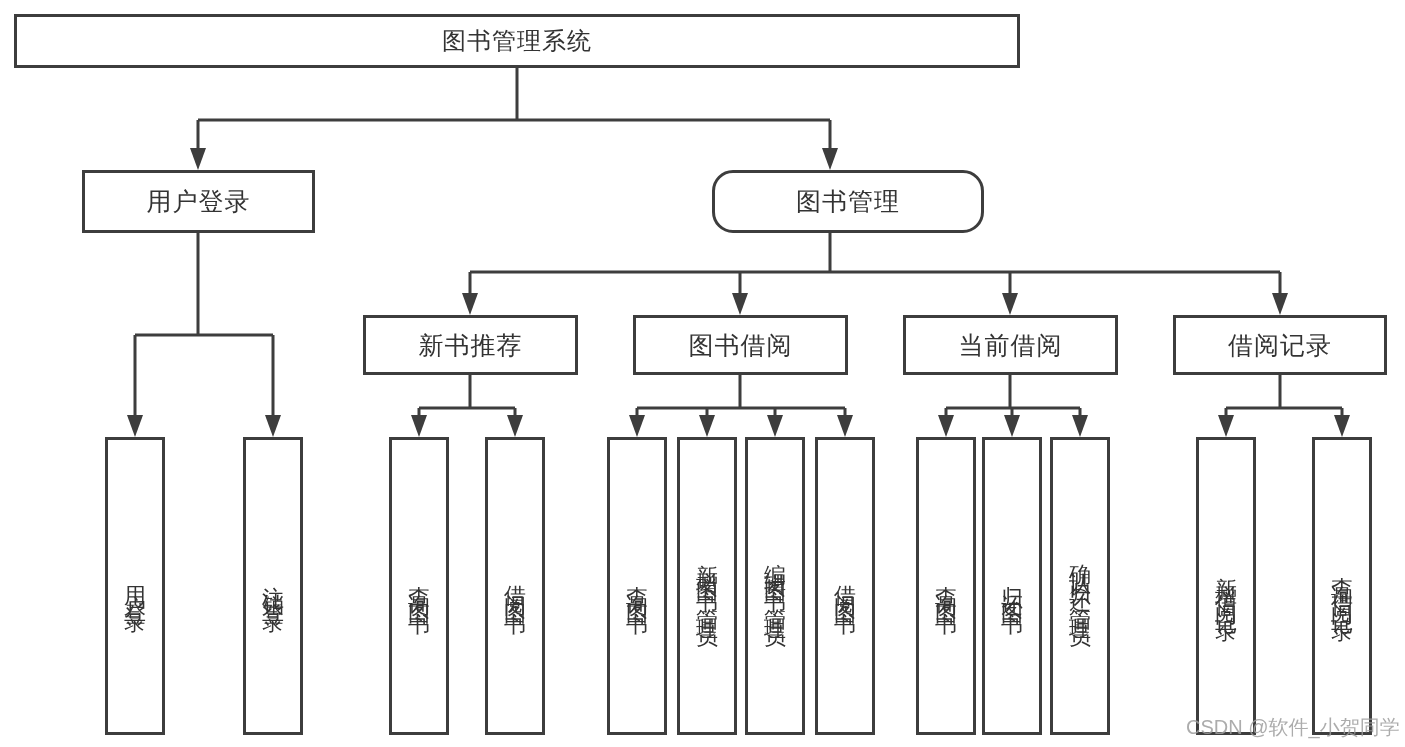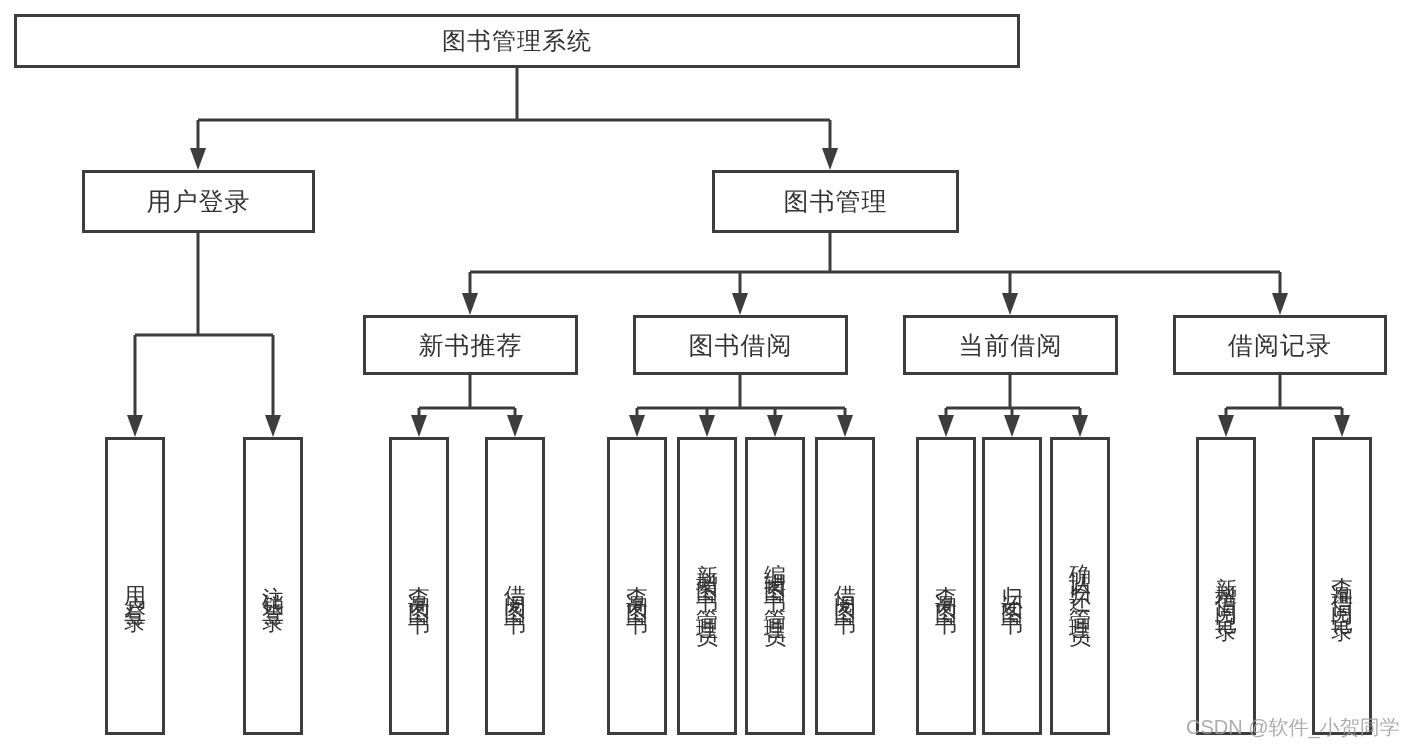--- a/index.html
+++ b/index.html
@@ -43,21 +43,21 @@
     top: 714px;
     font-size: 20px;
     color: #9e9e9e;
     opacity: 0.85;
     z-index: 2;
     white-space: nowrap;
   }
   
   .n-root  { left: 14px;   top: 14px;  width: 1006px; height: 54px; }
   .n-l2a   { left: 82px;   top: 170px; width: 233px;  height: 63px; }
-  .n-l2b   { left: 712px;  top: 170px; width: 247px;  height: 63px; }
+  .n-l2b   { left: 712px;  top: 170px; width: 272px;  height: 63px; border-radius: 21px; }
   .n-l3a   { left: 363px;  top: 315px; width: 215px;  height: 60px; align-items: center; }
   .n-l3b   { left: 633px;  top: 315px; width: 215px;  height: 60px; }
   .n-l3c   { left: 903px;  top: 315px; width: 215px;  height: 60px; }
   .n-l3d   { left: 1173px; top: 315px; width: 214px;  height: 60px; }
   .leaf    { top: 437px; width: 60px; height: 298px; }
   .lf1  { left: 105px; }  .lf2  { left: 243px; }
   .lf3  { left: 389px; }  .lf4  { left: 485px; }
   .lf5  { left: 607px; }  .lf6  { left: 677px; }
   .lf7  { left: 745px; }  .lf8  { left: 815px; }
   .lf9  { left: 916px; }  .lf10 { left: 982px; }

